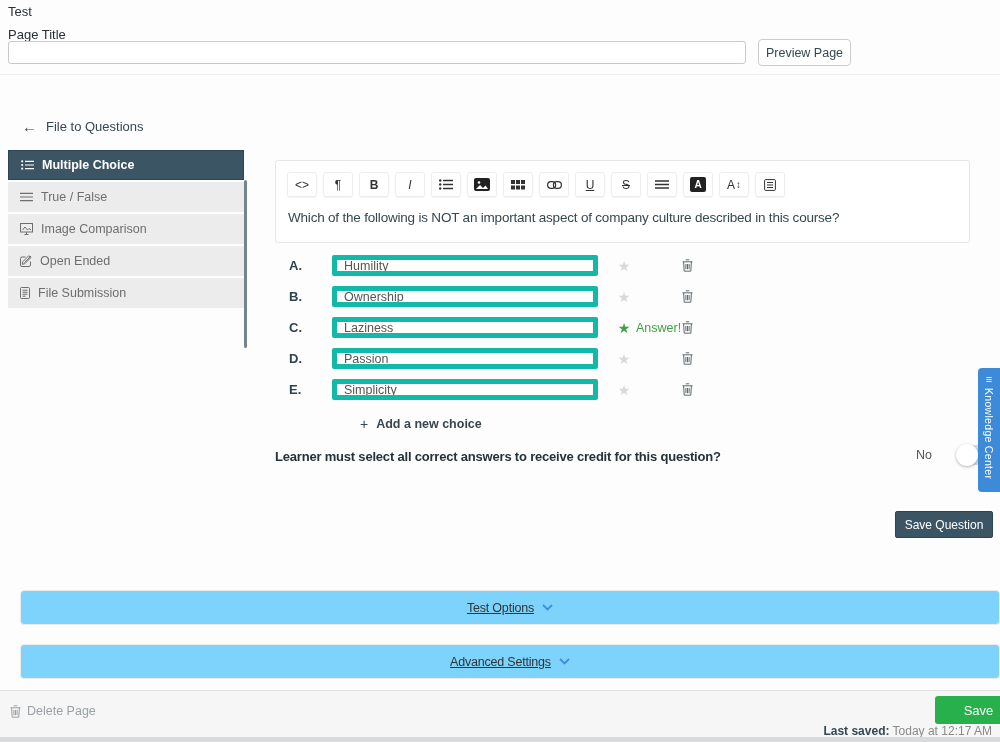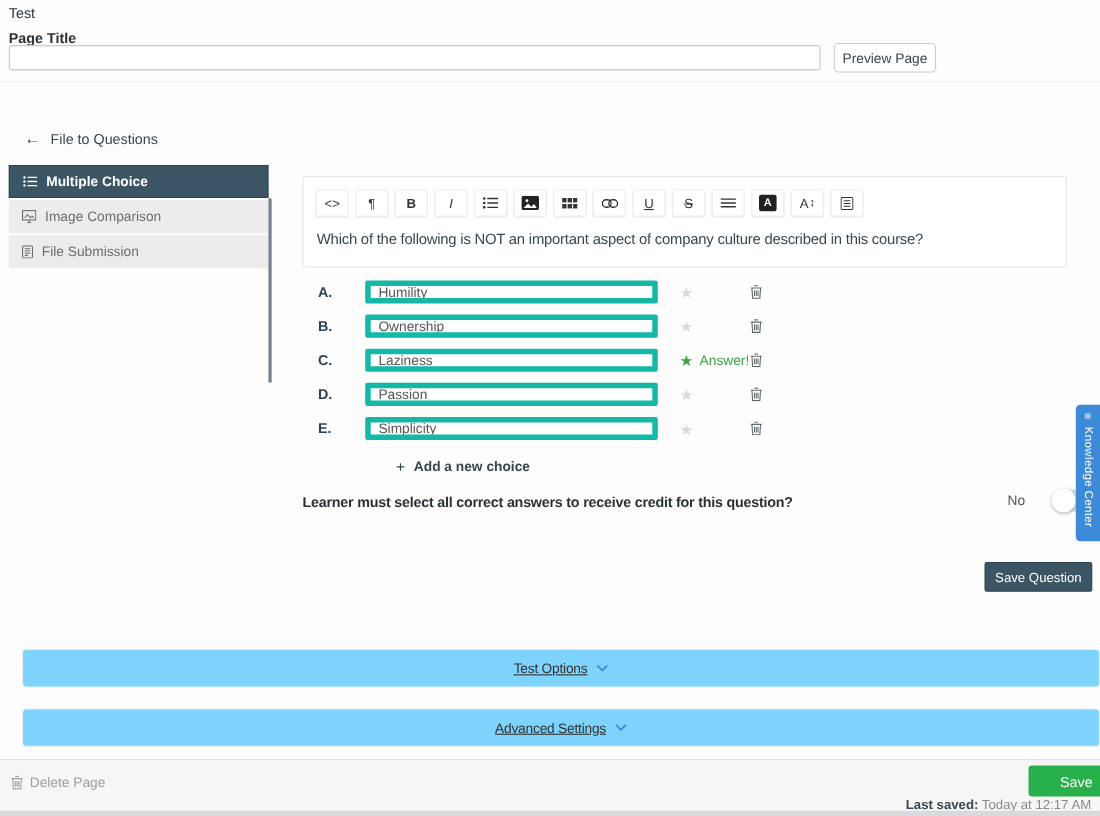--- a/index.html
+++ b/index.html
@@ -2,21 +2,21 @@
 <html style="--dark-slate: #3c5565; --accent-blue: #3d8bd8; --success-green: #27b04b; --answer-green: #43a047; --toggle-track: #ccdde5;"><head>
 <meta charset="utf-8">
 <style>
   * { margin:0; padding:0; box-sizing:border-box; }
   html,body { background:#fff; }
   .page { position:relative; width:1000px; height:742px; background:#fdfdfd; overflow:hidden;
           font-family:"Liberation Sans", sans-serif; color:#37474f; }
 
   
   .app-title { position:absolute; left:8px; top:4px; font-size:13px; font-weight:normal; color:#263238; }
-  .pt-label  { position:absolute; left:8px; top:27px; font-size:13px; font-weight:bold; color:#263238; }
+  .pt-label  { position:absolute; left:8px; top:27px; font-size:13px; font-weight:normal; color:#263238; }
   .pt-input  { position:absolute; left:8px; top:41px; width:738px; height:23px; border:1px solid #c9c9c9;
                border-radius:3px; background:#fff; font-size:13px; padding:0 8px; color:#37474f; }
   .preview-btn { position:absolute; left:758px; top:39px; width:93px; height:27px; background:#fff;
                border:1px solid #ccc; border-radius:4px; font-size:12.5px; color:#37474f; cursor:pointer;
                font-family:"Liberation Sans", sans-serif; }
   .header-sep { position:absolute; left:0; top:74px; width:1000px; height:1px; background:#f0f0f0; }
 
   .notice { position:absolute; left:8px; top:86px; font-size:13px; color:#4a4a4a; }
   .back-link { position:absolute; left:22px; top:119px; font-size:13px; color:#37474f; display:flex;
                align-items:center; gap:9px; cursor:pointer; text-decoration:none; }
@@ -126,26 +126,39 @@
         <g fill="currentColor">
             <circle cx="1.2" cy="1.3" r="1.1"></circle>
             <circle cx="1.2" cy="5" r="1.1"></circle>
             <circle cx="1.2" cy="8.7" r="1.1"></circle>
           </g>
         <path d="M4 1.3h9M4 5h9M4 8.7h9" stroke="currentColor" stroke-width="1.2"></path>
         </svg>
       <span>Multiple Choice</span>
     </div>
     <div class="side-item">
+      <svg width="13" height="10" viewBox="0 0 13 10">
+        <path d="M0 1.3h13M0 5h13M0 8.7h13" stroke="currentColor" stroke-width="1.2"></path>
+        </svg>
+      <span>True / False</span>
+    </div>
+    <div class="side-item">
       <svg width="13" height="12" viewBox="0 0 13 12" fill="none" stroke="currentColor">
         <rect x=".5" y=".5" width="12" height="8.5"></rect>
           <path d="M2.5 7l2.5-3 2.5 3 1.5-1.5L11 7"></path>
           <path d="M4.5 11.5h4M6.5 9v2.5"></path>
         </svg>
       <span>Image Comparison</span>
+    </div>
+    <div class="side-item">
+      <svg width="12" height="12" viewBox="0 0 12 12" fill="none" stroke="currentColor">
+        <path d="M10.5 6.5v3.5a1.5 1.5 0 0 1-1.5 1.5H2A1.5 1.5 0 0 1 .5 10V3.5A1.5 1.5 0 0 1 2 2h3.5"></path>
+        <path d="M4.5 7.5l6.5-6.5M8.8.7l2 2-6 6-2.6.6.6-2.6z"></path>
+        </svg>
+      <span>Open Ended</span>
     </div>
     <div class="side-item">
       <svg width="10" height="12" viewBox="0 0 10 12" fill="none" stroke="currentColor">
         <rect x=".5" y=".5" width="9" height="11" rx="1"></rect>
           <path d="M2.5 3.2h5M2.5 5.2h5M2.5 7.2h5M2.5 9.2h3"></path>
         </svg>
       <span>File Submission</span>
     </div>
   </div>
   <div class="side-scrollbar"></div>

